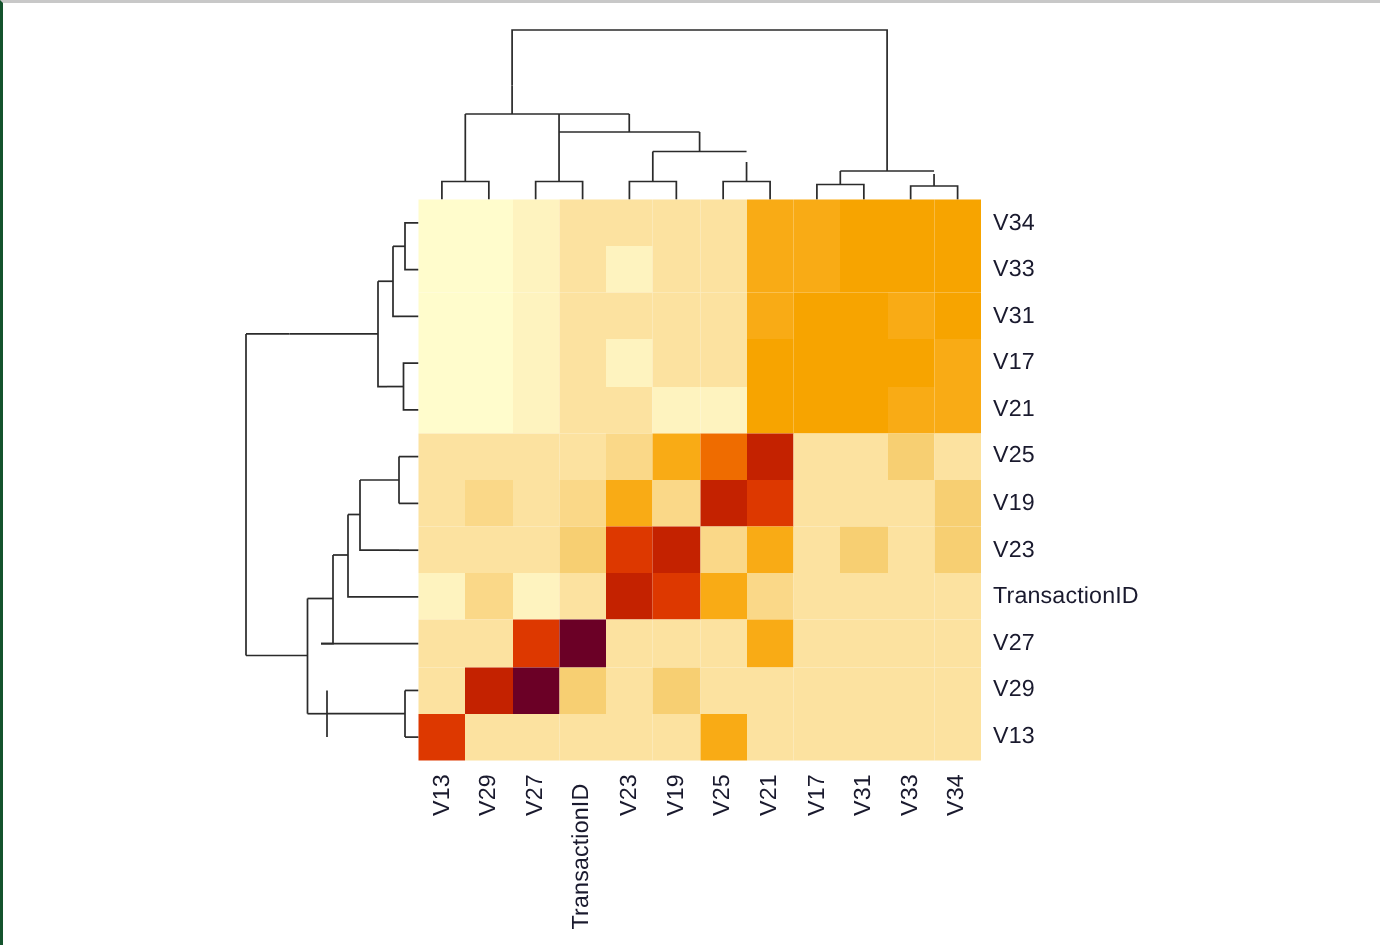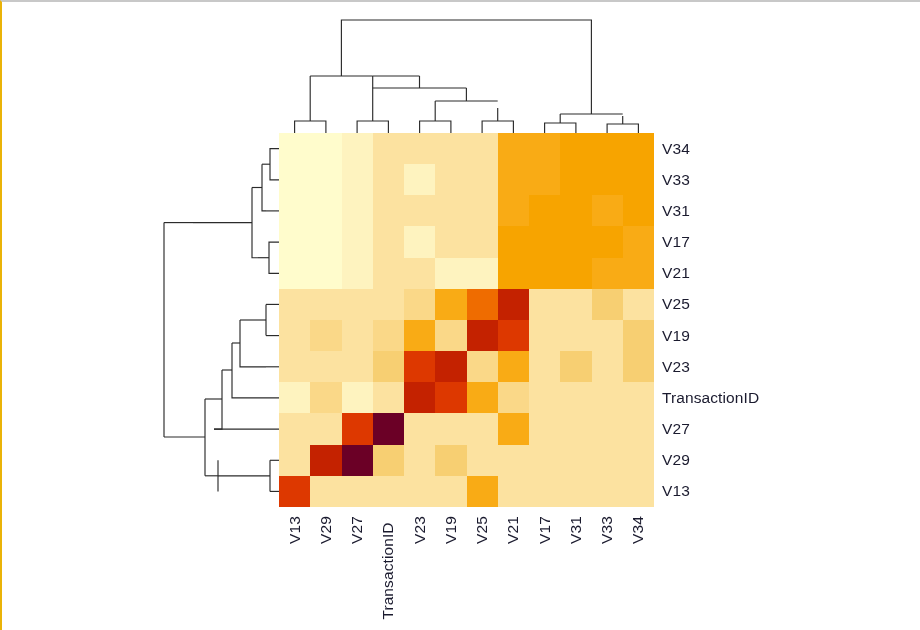--- a/index.html
+++ b/index.html
@@ -8,21 +8,21 @@
     background: #ffffff;
   }
   body {
     font-family: "Liberation Sans", sans-serif;
   }
   #root {
     position: relative;
     width: 920px;
     height: 630px;
     background: #ffffff;
-    border-left: 2px solid #eab308;
+    border-left: 2px solid #14532d;
     border-top: 2px solid #c8c8c8;
     box-sizing: border-box;
     overflow: hidden;
   }
 
   
   #heatmap {
     position: absolute;
     left: 277px;
     top: 131px;

